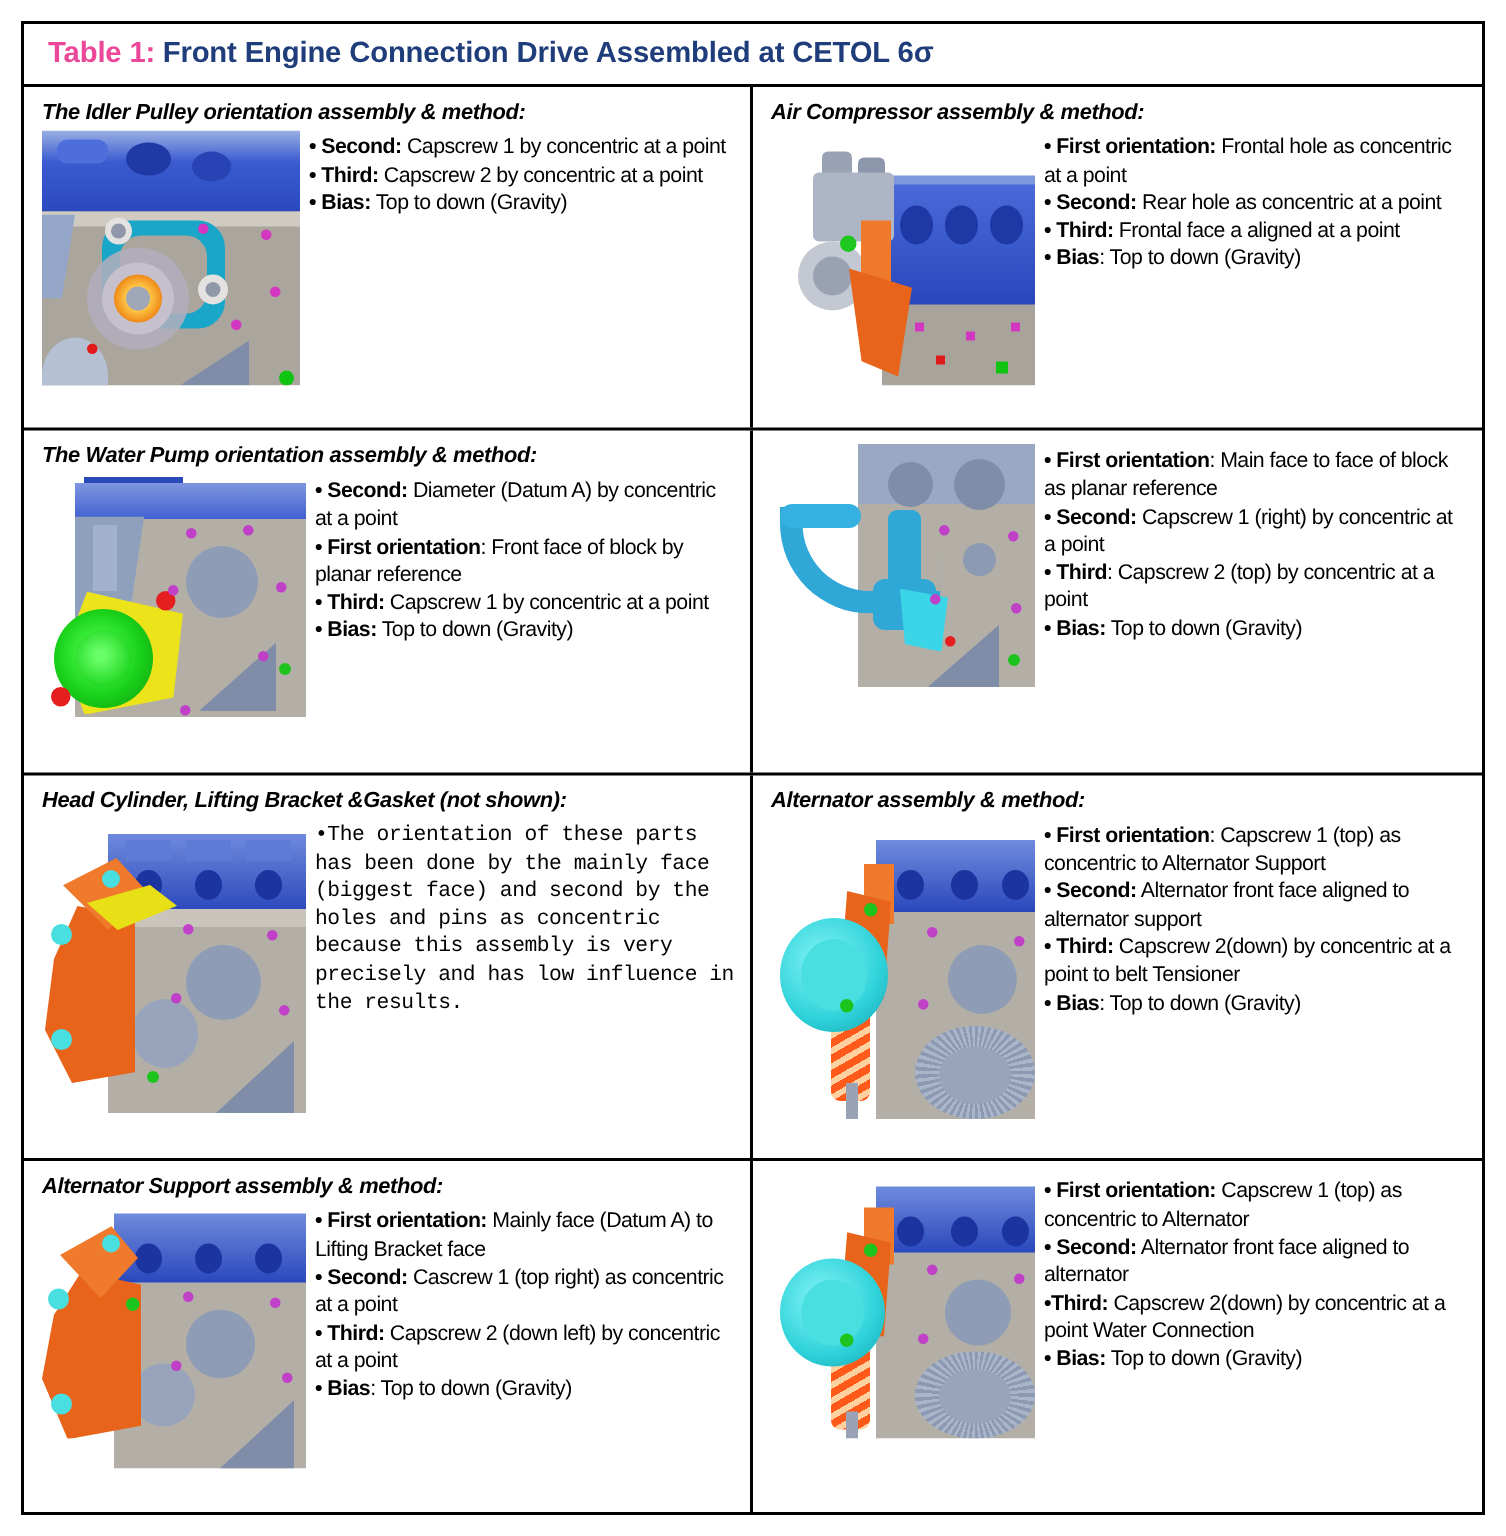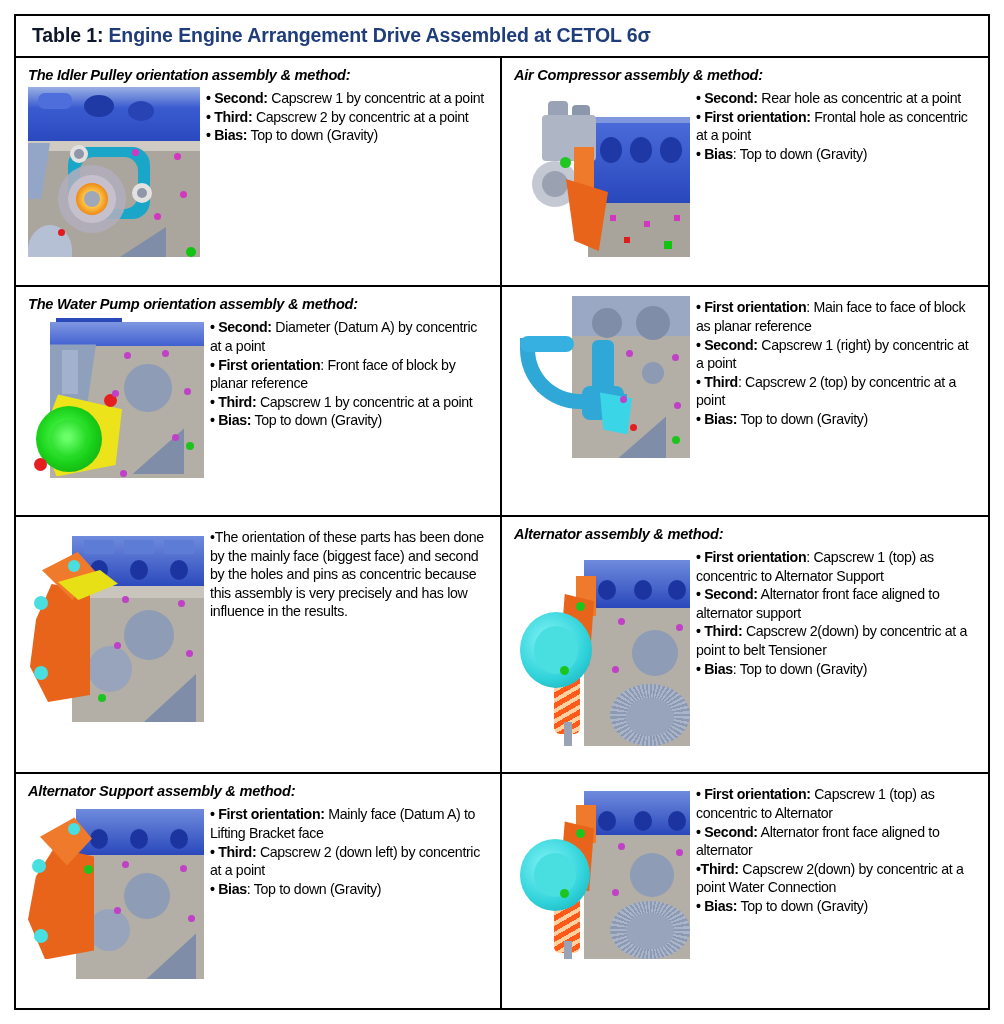--- a/index.html
+++ b/index.html
@@ -18,21 +18,21 @@
     background:#fff;
   }
   .caption-row{
     box-sizing:border-box;
     height:42px;
     border-bottom:2px solid #000;
     display:flex;align-items:center;
     padding-left:16px;
   }
   .caption-label{
-    font-size:19.5px;font-weight:bold;color:#0f172a;letter-spacing:-0.1px;
+    font-size:19.5px;font-weight:bold;color:#ec4899;letter-spacing:-0.1px;
     white-space:pre;
   }
   .caption-title{
     font-size:19.5px;font-weight:bold;color:#1F3D7A;letter-spacing:-0.1px;
     margin-left:5px;white-space:pre;
   }
   .row{
     display:flex;
     border-bottom:2px solid #000;
     box-sizing:border-box;
@@ -62,21 +62,21 @@
   .thumb{flex:0 0 auto;}
   .bullets{
     flex:1 1 auto;
     font-size:14.2px;
     line-height:18.6px;
     letter-spacing:-0.35px;
     padding-top:2px;
   }
   .bullets .b{margin:0;text-indent:0;}
   .bullets .b b{font-weight:bold;}
-  .bullets.paragraph{letter-spacing:-0.3px;}
+  .bullets.paragraph{letter-spacing:-0.3px;font-family:Liberation Mono, monospace;}
 
   
   .img{position:relative;overflow:hidden;background:#ffffff;}
   .img *{position:absolute;}
   .dot{border-radius:50%;}
 
   
   .i1{width:172px;height:170px;}
   .i1 .top{left:0;top:0;width:172px;height:60px;background:linear-gradient(180deg,#9ab0e4 0%,#3a5bd0 35%,#2846bb 100%);}
   .i1 .topcav1{left:56px;top:8px;width:30px;height:22px;border-radius:50%;background:#1f39a5;}
@@ -225,21 +225,21 @@
   .i8 .pk{width:7px;height:7px;border-radius:50%;background:#c040c8;}
 </style>
 </head>
 <body>
 
 <div class="page">
   <div class="table">
 
     <div class="caption-row">
       <span class="caption-label">Table 1:</span>
-      <span class="caption-title">Engine Engine Arrangement Drive Assembled at CETOL 6σ</span>
+      <span class="caption-title">Front Engine Connection Drive Assembled at CETOL 6σ</span>
     </div>
 
     <div class="row r1">
       <div class="cell left">
         <div class="cell-title">The Idler Pulley orientation assembly &amp; method:</div>
         <div class="cell-body">
           <div class="thumb">
             <div class="img i1">
               <div class="top"></div>
                 <div class="topcav3"></div>
@@ -296,22 +296,23 @@
                 <div class="orange"></div>
                 <div class="grbolt"></div>
               <div class="pk" style="left:96px;top:128px"></div>
               <div class="pk" style="left:130px;top:134px"></div>
               <div class="pk" style="left:160px;top:128px"></div>
               <div class="rd" style="left:110px;top:150px"></div>
               <div class="gr" style="left:150px;top:154px"></div>
             </div>
           </div>
           <div class="bullets">
+            <div class="b"><b>• First orientation:</b><span> </span><span>Frontal hole as concentric at a point</span></div>
             <div class="b"><b>• Second:</b><span> </span><span>Rear hole as concentric at a point</span></div>
-            <div class="b"><b>• First orientation:</b><span> </span><span>Frontal hole as concentric at a point</span></div>
+            <div class="b"><b>• Third:</b><span> </span><span>Frontal face a aligned at a point</span></div>
             <div class="b"><b>• Bias</b><span>: </span><span>Top to down (Gravity)</span></div>
           </div>
         </div>
       </div>
     </div>
 
     <div class="row r2">
       <div class="cell left">
         <div class="cell-title">The Water Pump orientation assembly &amp; method:</div>
         <div class="cell-body">
@@ -375,20 +376,21 @@
             <div class="b"><b>• Second:</b><span> </span><span>Capscrew 1 (right) by concentric at a point</span></div>
             <div class="b"><b>• Third</b><span>: </span><span>Capscrew 2 (top) by concentric at a point</span></div>
             <div class="b"><b>• Bias:</b><span> </span><span>Top to down (Gravity)</span></div>
           </div>
         </div>
       </div>
     </div>
 
     <div class="row r3">
       <div class="cell left">
+        <div class="cell-title">Head Cylinder, Lifting Bracket  &amp;Gasket (not shown):</div>
         <div class="cell-body">
           <div class="thumb">
             <div class="img i5">
               <div class="headtop"></div>
               <div class="hb" style="left:56px;top:14px;width:30px;height:14px"></div>
               <div class="hb" style="left:96px;top:14px;width:30px;height:14px"></div>
               <div class="hb" style="left:136px;top:14px;width:30px;height:14px"></div>
               <div class="hc" style="left:62px;top:34px;width:18px;height:20px"></div>
               <div class="hc" style="left:102px;top:34px;width:18px;height:20px"></div>
               <div class="hc" style="left:142px;top:34px;width:18px;height:20px"></div>
@@ -471,20 +473,21 @@
               <div class="cy" style="left:40px;top:20px;width:12px;height:12px"></div>
               <div class="gr" style="left:56px;top:62px"></div>
               <div class="pk" style="left:94px;top:58px"></div>
               <div class="pk" style="left:152px;top:62px"></div>
               <div class="pk" style="left:86px;top:104px"></div>
               <div class="pk" style="left:160px;top:112px"></div>
             </div>
           </div>
           <div class="bullets">
             <div class="b"><b>• First orientation:</b><span> </span><span>Mainly face (Datum A) to Lifting Bracket face</span></div>
+            <div class="b"><b>• Second:</b><span> </span><span>Cascrew 1 (top right) as concentric at a point</span></div>
             <div class="b"><b>• Third:</b><span> </span><span>Capscrew 2 (down left) by concentric at a point</span></div>
             <div class="b"><b>• Bias</b><span>: </span><span>Top to down (Gravity)</span></div>
           </div>
         </div>
       </div>
 
       <div class="cell">
         <div class="cell-body">
           <div class="thumb">
             <div class="img i8">

